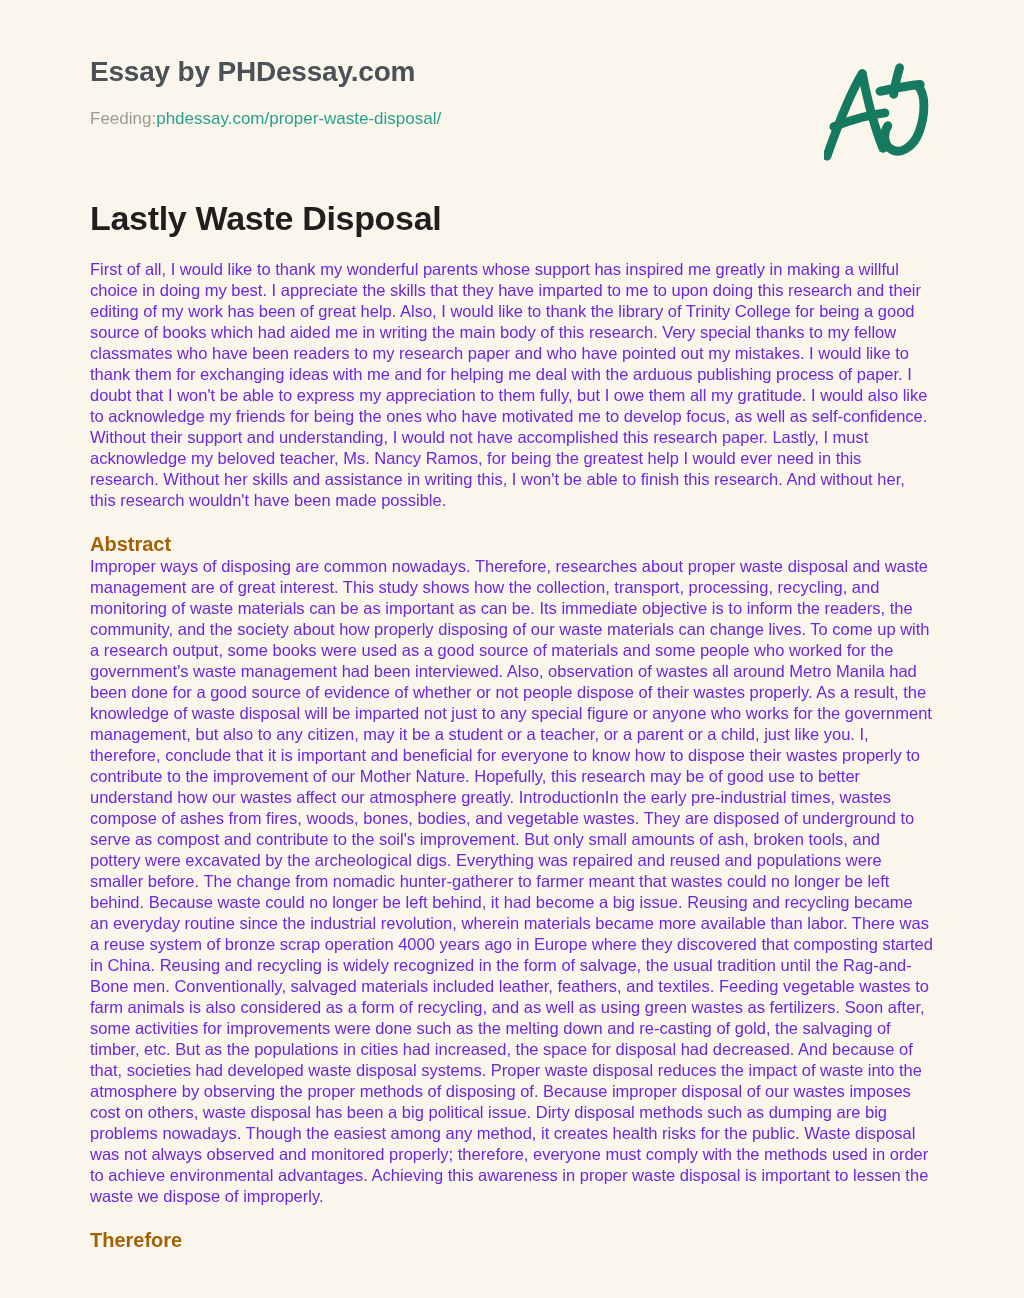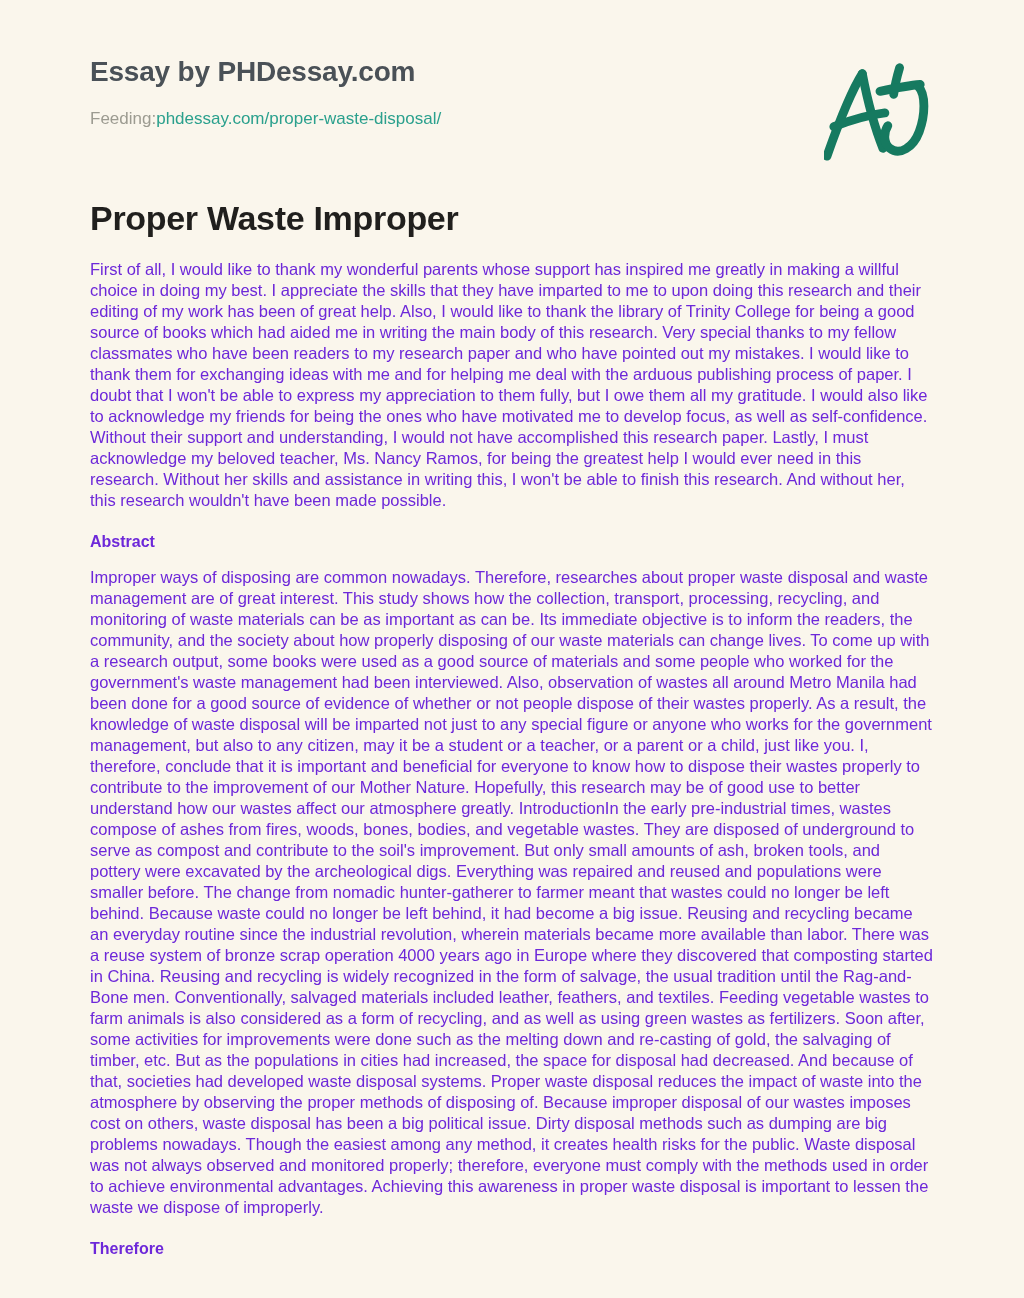--- a/index.html
+++ b/index.html
@@ -56,27 +56,27 @@
   .body-text {
     margin-top: 21px;
     font-size: 16.5px;
     line-height: 21px;
     color: #6d28d9;
     letter-spacing: 0;
     text-align: left;
   }
   .section-heading {
     margin-top: 21px;
-    font-size: 16px;
+    font-size: 20px;
     font-weight: 700;
-    color: #6d28d9;
+    color: #a16207;
     line-height: 1.2;
   }
   .section-body {
-    margin-top: 16px;
+    margin-top: 0;
   }
   .logo-stroke {
     fill: none;
     stroke: #167a60;
     stroke-width: 9;
     stroke-linecap: round;
     stroke-linejoin: round;
   }
 </style>
 </head>
@@ -97,21 +97,21 @@
     <svg width="108" height="102" viewBox="0 0 110 100" xmlns="http://www.w3.org/2000/svg">
       <path class="logo-stroke" d="M3,96 C 15,62 27,31 39,12"></path>
       <path class="logo-stroke" d="M39,12 C 44,38 52,68 60,88"></path>
       <path class="logo-stroke" d="M10,66 C 28,59 45,54 62,52"></path>
       <path class="logo-stroke" d="M77,6 C 74,16 72,25 71,33"></path>
       <path class="logo-stroke" d="M57,30 C 71,27 85,24 98,23"></path>
       <path class="logo-stroke" d="M96,25 C 104,33 103,55 97,71 C 91,87 77,96 67,88 C 60,82 61,71 65,65"></path>
     </svg>
   </div>
 
-  <div class="doc-title">Proper Waste Improper</div>
+  <div class="doc-title">Lastly Waste Disposal</div>
 
   <div class="body-text">First of all, I would like to thank my wonderful parents whose support has inspired me greatly in making a willful choice in doing my best. I appreciate the skills that they have imparted to me to upon doing this research and their editing of my work has been of great help. Also, I would like to thank the library of Trinity College for being a good source of books which had aided me in writing the main body of this research. Very special thanks to my fellow classmates who have been readers to my research paper and who have pointed out my mistakes. I would like to thank them for exchanging ideas with me and for helping me deal with the arduous publishing process of paper. I doubt that I won't be able to express my appreciation to them fully, but I owe them all my gratitude. I would also like to acknowledge my friends for being the ones who have motivated me to develop focus, as well as self-confidence. Without their support and understanding, I would not have accomplished this research paper. Lastly, I must acknowledge my beloved teacher, Ms. Nancy Ramos, for being the greatest help I would ever need in this research. Without her skills and assistance in writing this, I won't be able to finish this research. And without her, this research wouldn't have been made possible.</div>
 
   <div class="section-heading">Abstract</div>
 
   <div class="body-text section-body">Improper ways of disposing are common nowadays. Therefore, researches about proper waste disposal and waste management are of great interest. This study shows how the collection, transport, processing, recycling, and monitoring of waste materials can be as important as can be. Its immediate objective is to inform the readers, the community, and the society about how properly disposing of our waste materials can change lives. To come up with a research output, some books were used as a good source of materials and some people who worked for the government's waste management had been interviewed. Also, observation of wastes all around Metro Manila had been done for a good source of evidence of whether or not people dispose of their wastes properly. As a result, the knowledge of waste disposal will be imparted not just to any special figure or anyone who works for the government management, but also to any citizen, may it be a student or a teacher, or a parent or a child, just like you. I, therefore, conclude that it is important and beneficial for everyone to know how to dispose their wastes properly to contribute to the improvement of our Mother Nature. Hopefully, this research may be of good use to better understand how our wastes affect our atmosphere greatly. IntroductionIn the early pre-industrial times, wastes compose of ashes from fires, woods, bones, bodies, and vegetable wastes. They are disposed of underground to serve as compost and contribute to the soil's improvement. But only small amounts of ash, broken tools, and pottery were excavated by the archeological digs. Everything was repaired and reused and populations were smaller before. The change from nomadic hunter-gatherer to farmer meant that wastes could no longer be left behind. Because waste could no longer be left behind, it had become a big issue. Reusing and recycling became an everyday routine since the industrial revolution, wherein materials became more available than labor. There was a reuse system of bronze scrap operation 4000 years ago in Europe where they discovered that composting started in China. Reusing and recycling is widely recognized in the form of salvage, the usual tradition until the Rag-and-Bone men. Conventionally, salvaged materials included leather, feathers, and textiles. Feeding vegetable wastes to farm animals is also considered as a form of recycling, and as well as using green wastes as fertilizers. Soon after, some activities for improvements were done such as the melting down and re-casting of gold, the salvaging of timber, etc. But as the populations in cities had increased, the space for disposal had decreased. And because of that, societies had developed waste disposal systems. Proper waste disposal reduces the impact of waste into the atmosphere by observing the proper methods of disposing of. Because improper disposal of our wastes imposes cost on others, waste disposal has been a big political issue. Dirty disposal methods such as dumping are big problems nowadays. Though the easiest among any method, it creates health risks for the public. Waste disposal was not always observed and monitored properly; therefore, everyone must comply with the methods used in order to achieve environmental advantages. Achieving this awareness in proper waste disposal is important to lessen the waste we dispose of improperly.</div>
 
   <div class="section-heading">Therefore</div>
 
 </div>

